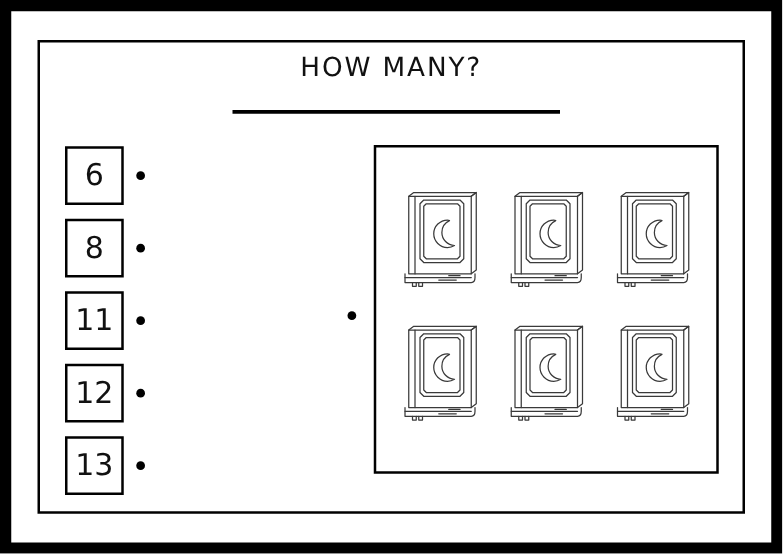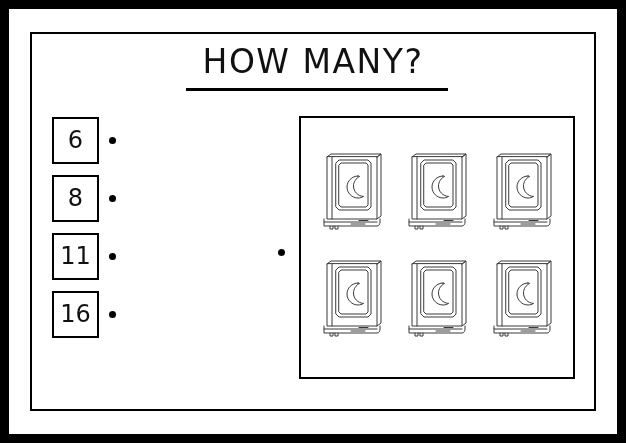--- a/index.html
+++ b/index.html
@@ -43,21 +43,21 @@
     background: #ffffff;
   }
 
   
   .title {
     position: absolute;
     left: 0;
     top: 42px;
     width: 626px;
     text-align: center;
-    font-size: 33px;
+    font-size: 21px;
     letter-spacing: 1.5px;
     font-weight: 400;
     color: #111111;
     font-family: "DejaVu Sans", sans-serif;
     white-space: nowrap;
   }
   .title-rule {
     position: absolute;
     left: 186px;
     top: 88px;
@@ -184,24 +184,30 @@
       <div class="answer-dot"></div>
     </div>
 
     <div class="answer-row">
       <div class="answer-box">
         <span class="answer-num">11</span>
       </div>
       <div class="answer-dot"></div>
     </div>
 
-
-    <div class="answer-row">
-      <div class="answer-box">
-        <span class="answer-num">16</span>
+    <div class="answer-row">
+      <div class="answer-box">
+        <span class="answer-num">12</span>
+      </div>
+      <div class="answer-dot"></div>
+    </div>
+
+    <div class="answer-row">
+      <div class="answer-box">
+        <span class="answer-num">13</span>
       </div>
       <div class="answer-dot"></div>
     </div>
 
   </div>
 
   <div class="center-dot"></div>
 
   <div class="picture-panel">
     <div class="icon-grid">

